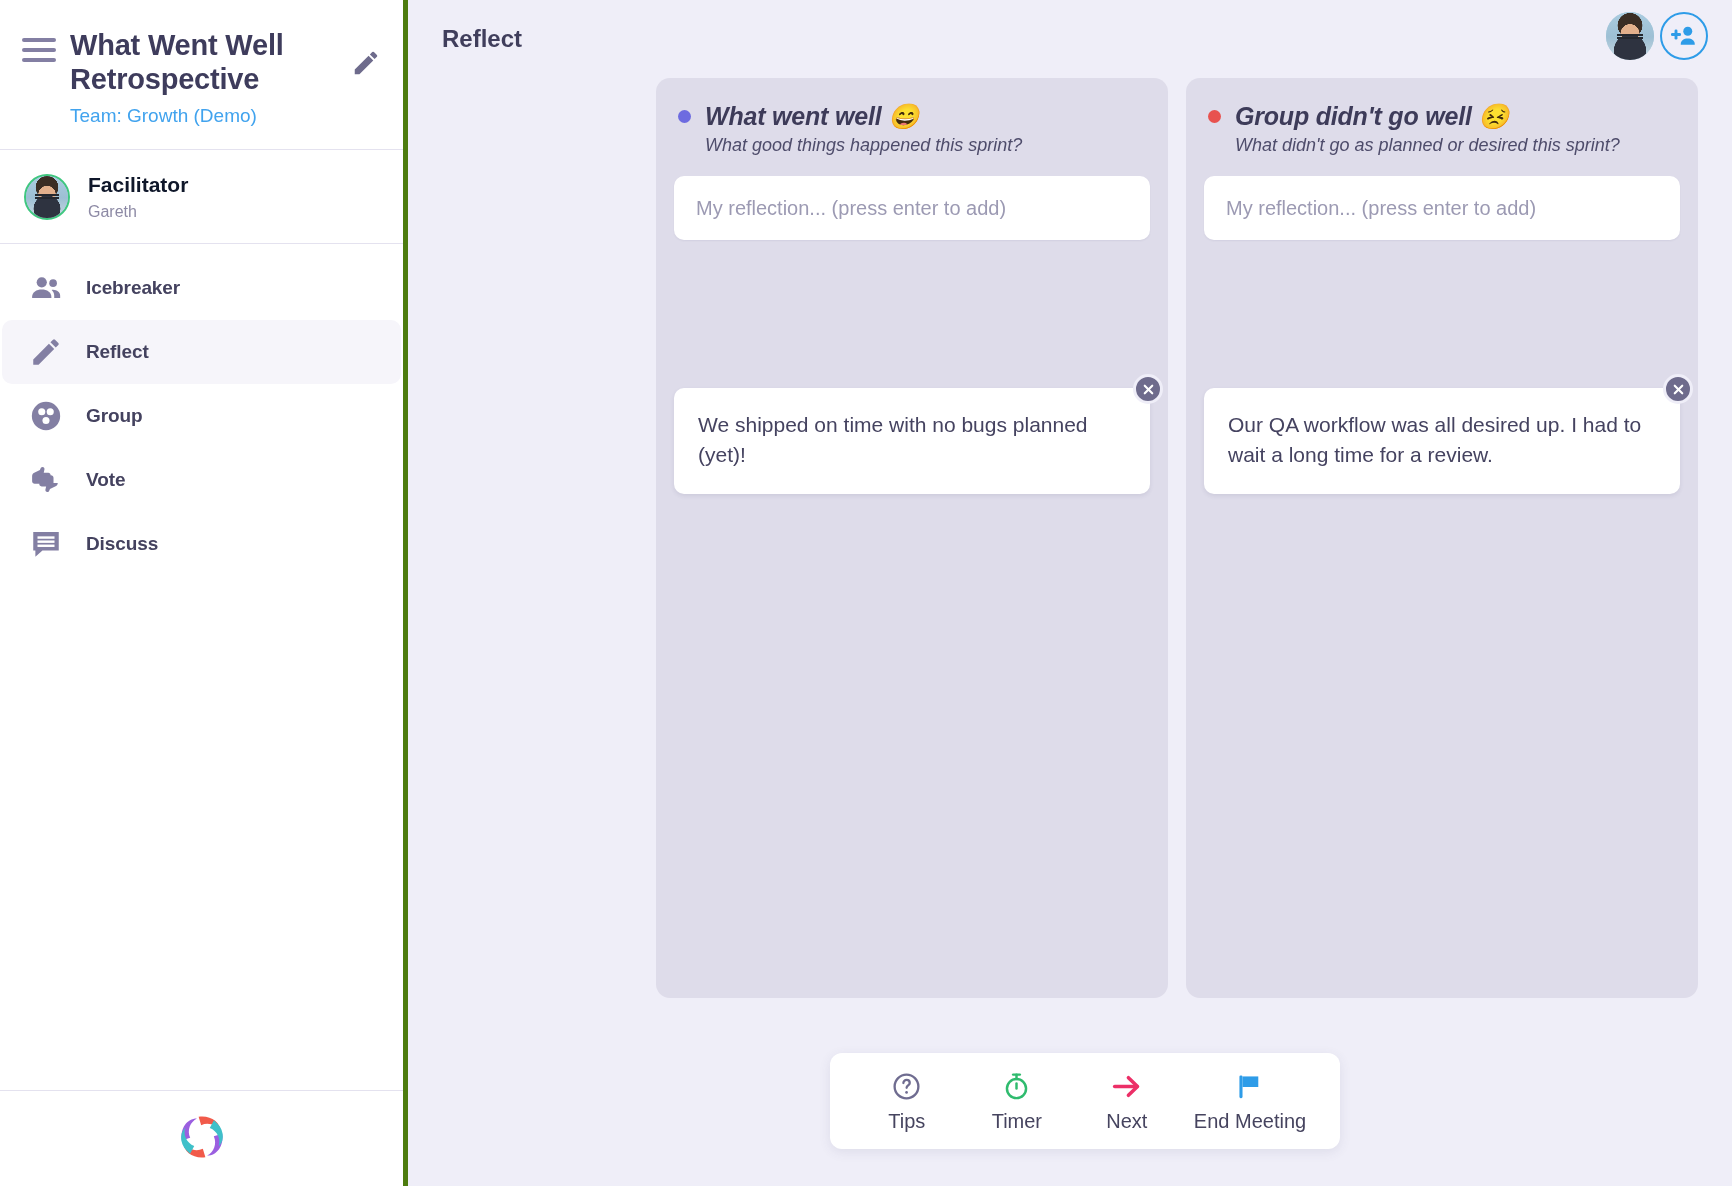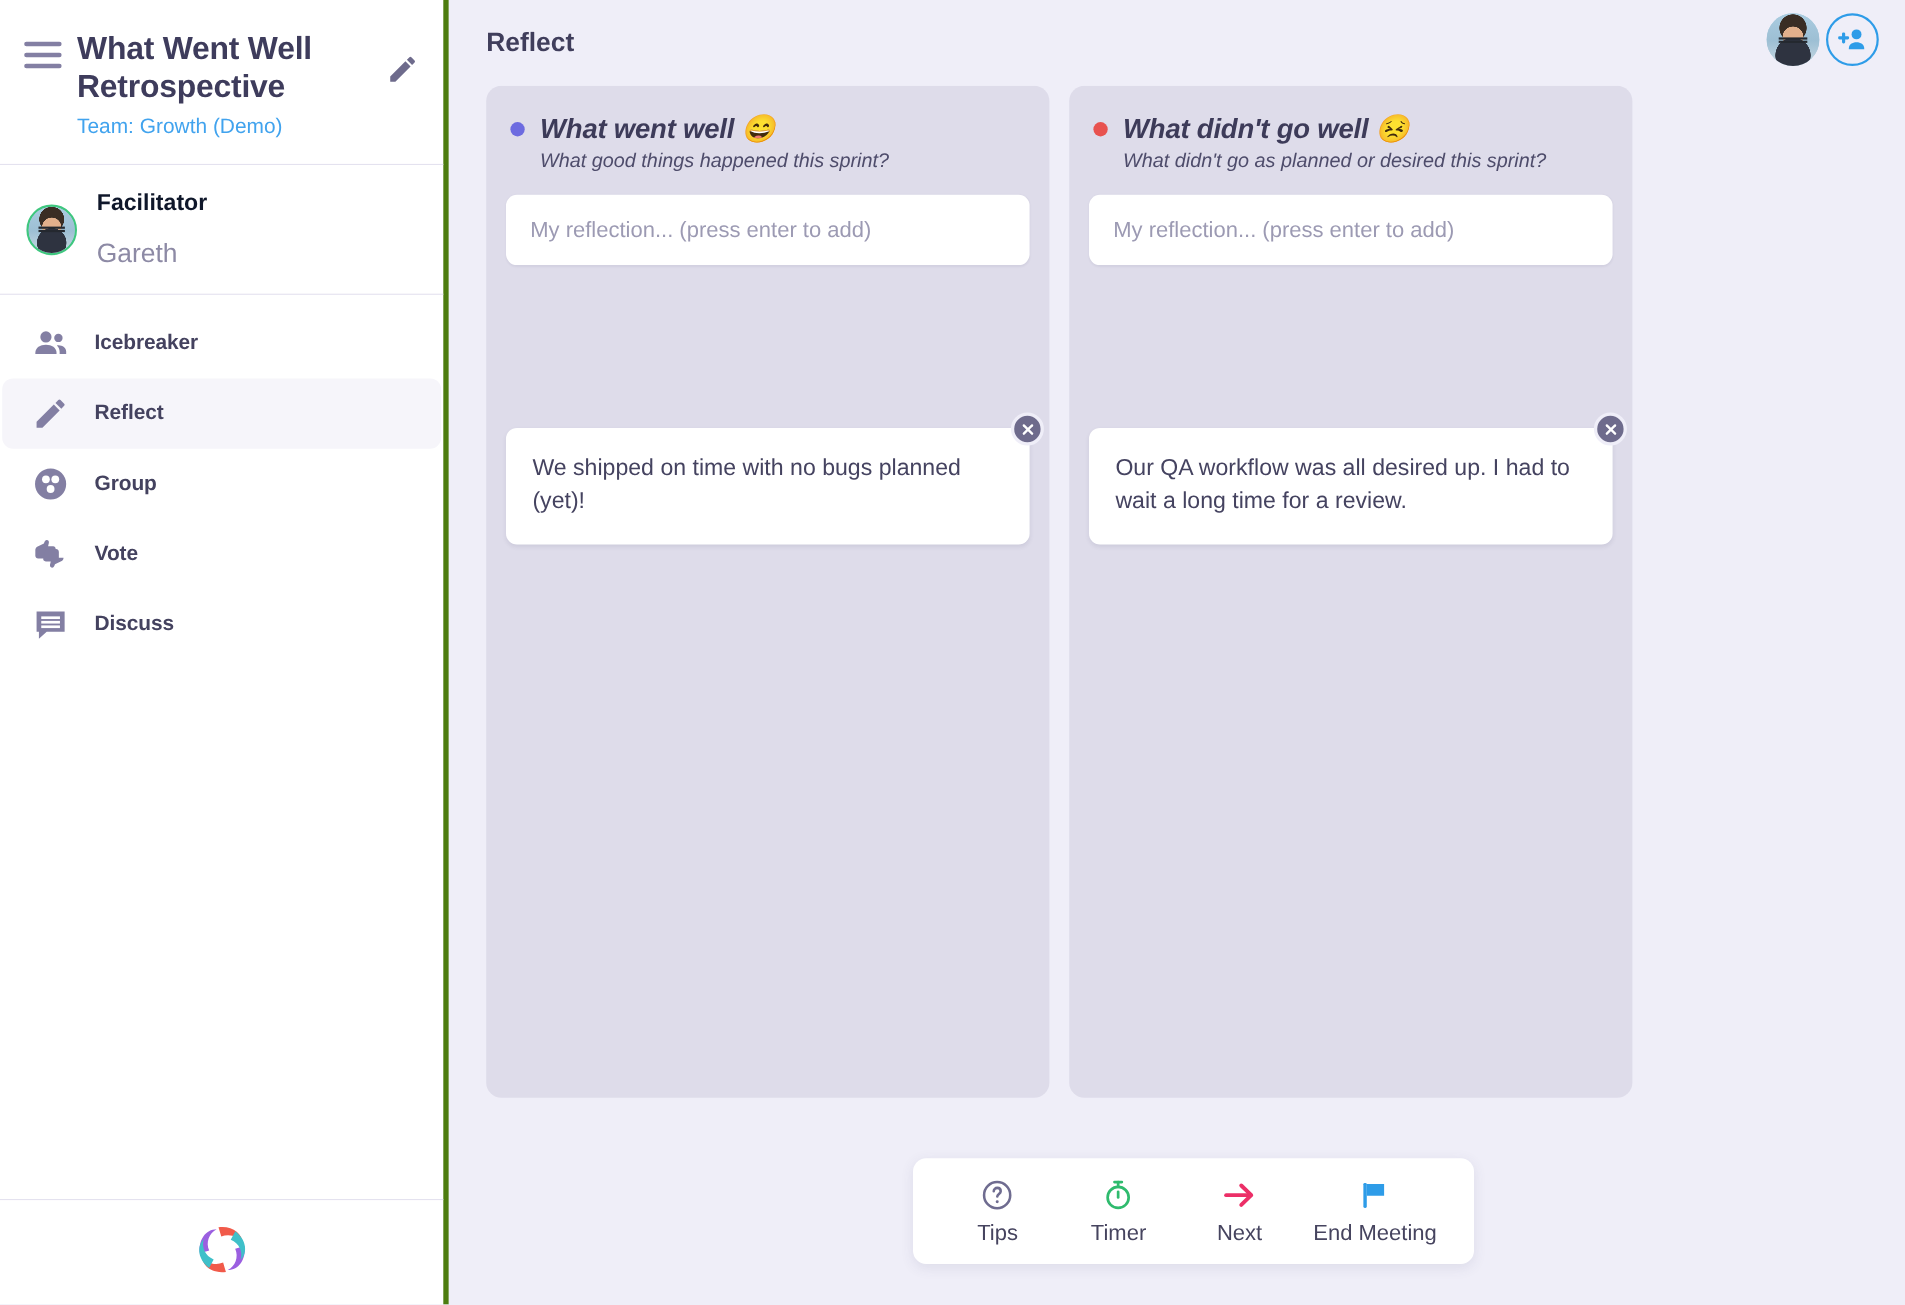--- a/index.html
+++ b/index.html
@@ -121,21 +121,21 @@
     position: absolute;
     left: 22%; right: 22%;
     top: 45%;
     height: 5px;
     border-top: 2px solid #24282f;
     border-bottom: 2px solid #24282f;
   }
 
   .fac-text { display: flex; flex-direction: column; }
   .fac-role { font-size: 21px; font-weight: bold; color: #0f172a; line-height: 1.25; }
-  .fac-name { font-size: 24px; color: #8d8aa5; margin-top: 18px; }
+  .fac-name { font-size: 16px; color: #8d8aa5; margin-top: 4px; }
 
   
   .sb-nav { padding-top: 12px; flex: 1; }
 
   .nav-item {
     display: flex;
     align-items: center;
     height: 64px;
     padding: 0 24px;
     cursor: pointer;
@@ -237,21 +237,21 @@
     align-items: center;
     justify-content: center;
     cursor: pointer;
   }
 
   .board {
     flex: 1;
     display: flex;
     gap: 18px;
     padding: 0 34px 0 34px;
-    justify-content: flex-start;
+    justify-content: flex-end;
     overflow: hidden;
   }
 
   .column {
     width: 512px;
     min-width: 512px;
     background: #dedcea;
     border-radius: 14px;
     padding: 24px 18px 18px 18px;
     display: flex;
@@ -539,21 +539,21 @@
             </div>
             <div class="card-text">We shipped on time with no bugs planned (yet)!</div>
           </div>
         </div>
       </section>
 
       <section class="column">
         <div class="col-head">
           <div class="col-title-row">
             <span class="col-dot" style="background:#e8524f"></span>
-            <span class="col-title">What didn't go well 😣</span>
+            <span class="col-title">Group didn't go well 😣</span>
           </div>
           <div class="col-sub">What didn't go as planned or desired this sprint?</div>
         </div>
 
         <input class="col-input" type="text" placeholder="My reflection... (press enter to add)" style="">
 
         <div class="cards">
           <div class="card">
             <div class="card-close">
               <svg width="15" height="15" viewBox="0 0 24 24" stroke="#ffffff" stroke-width="3.4" stroke-linecap="round" fill="none">

